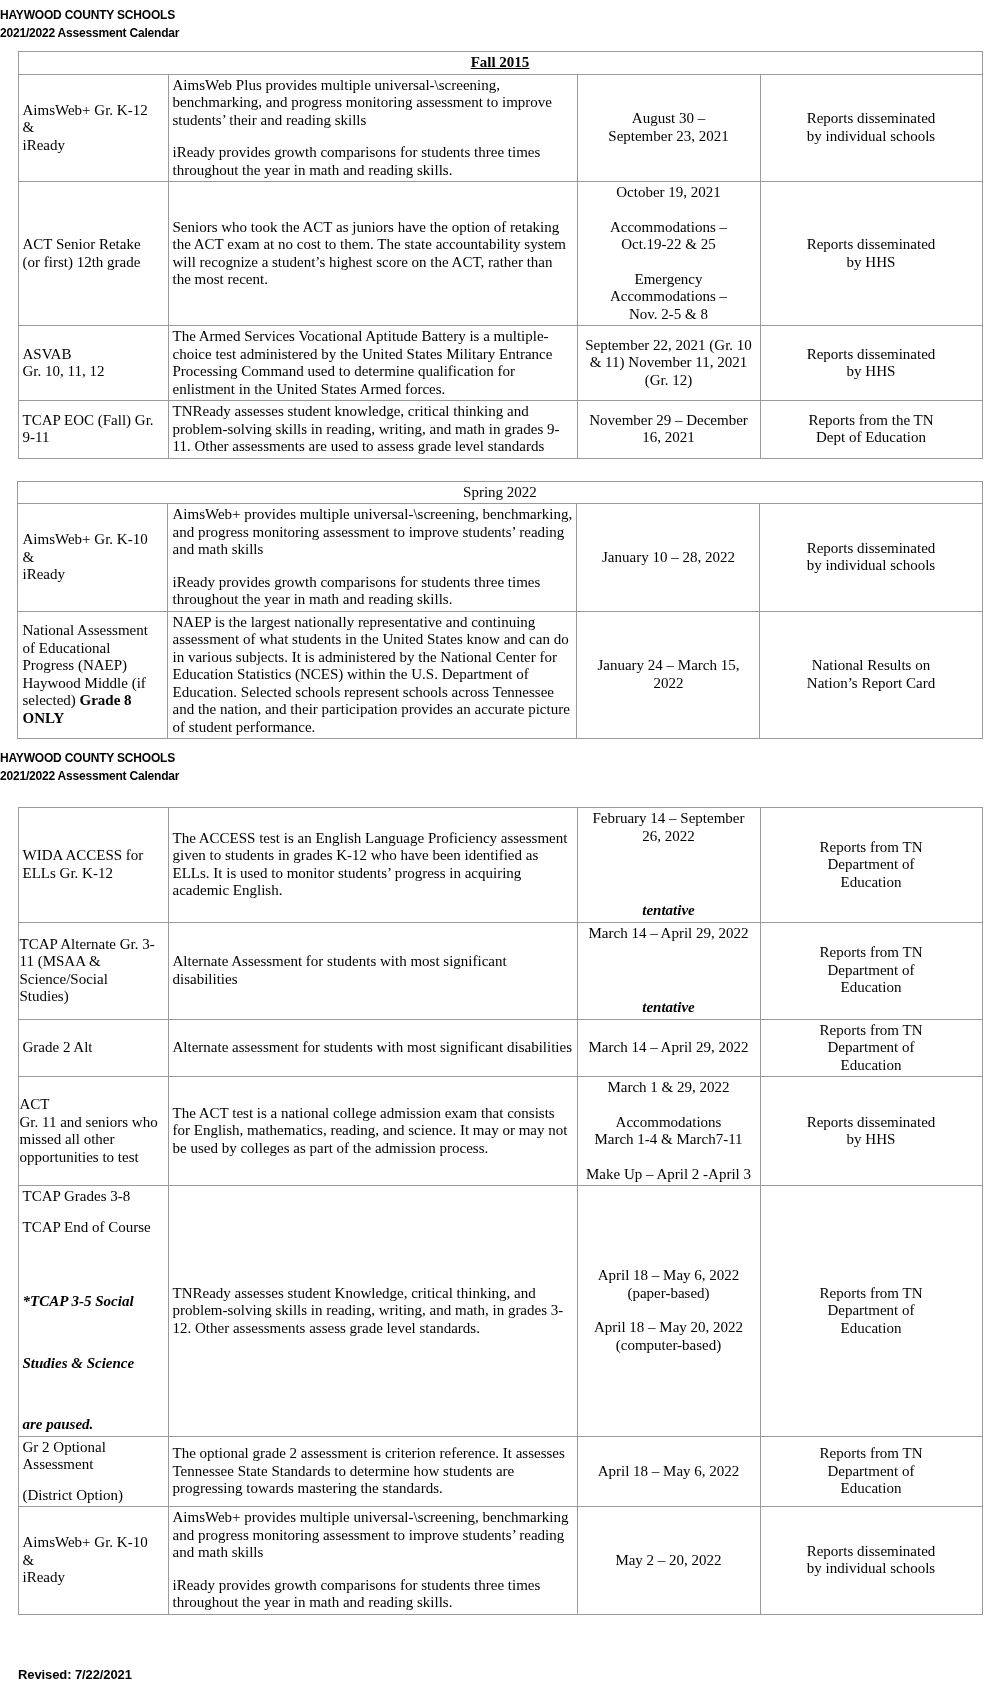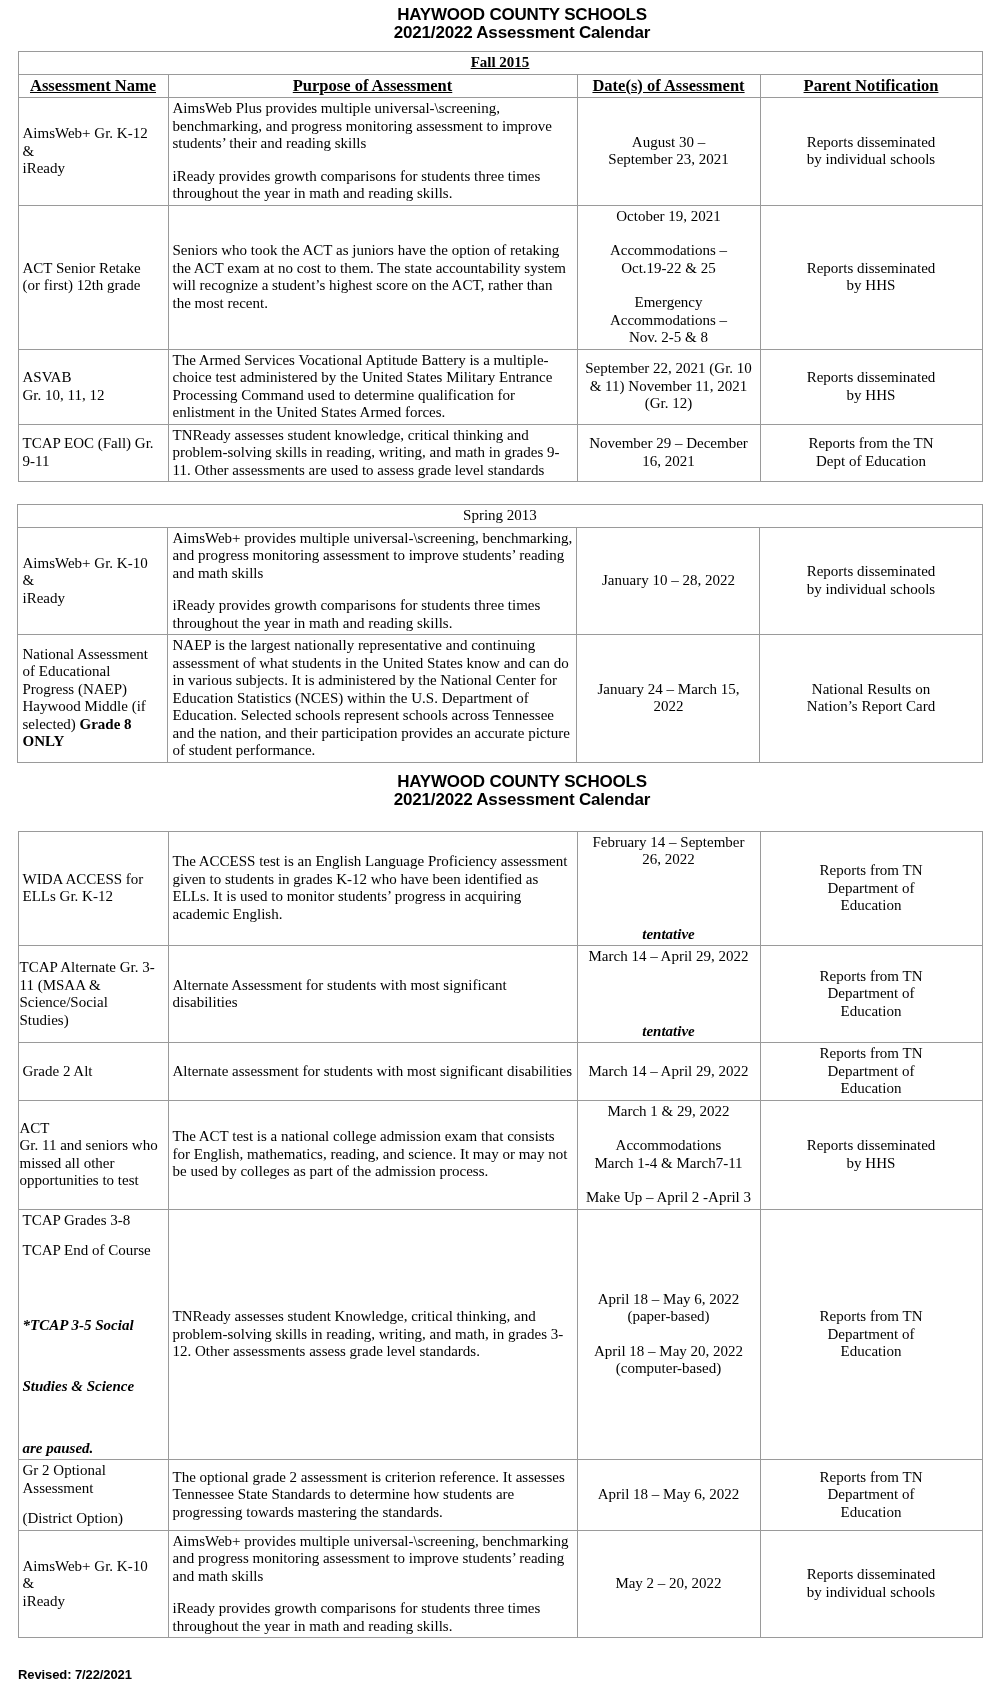--- a/index.html
+++ b/index.html
@@ -17,27 +17,26 @@
   }
   .page {
     width: 1000px;
     height: 1700px;
     position: relative;
     box-sizing: border-box;
   }
 
   
   .doc-head {
-    text-align: center;
+    text-align: left;
     font-family: "Liberation Sans", sans-serif;
     font-weight: bold;
-    font-size: 17px;
+    font-size: 12px;
     line-height: 18px;
     letter-spacing: -0.2px;
-    margin-left: 44px;
   }
   .doc-head .line2 { display: block; }
 
   
   .cal-table {
     border-collapse: collapse;
     table-layout: fixed;
     width: 964px;
     margin: 0 auto;
     border: 1px solid #9a9a9a;
@@ -127,26 +126,20 @@
     <colgroup>
         <col class="c-name">
         <col class="c-purp">
         <col class="c-date">
         <col class="c-parent">
       </colgroup>
     <tbody>
       <tr>
         <td class="season-cell" colspan="4"><span>Fall 2015</span></td>
       </tr>
-      <tr class="hdr">
-        <td><span>Assessment Name</span></td>
-        <td><span>Purpose of Assessment</span></td>
-        <td><span>Date(s) of Assessment</span></td>
-        <td><span>Parent Notification</span></td>
-      </tr>
 
       <tr>
         <td class="cell-name">
           <div>AimsWeb+ Gr. K-12</div>
           <div>&amp;</div>
           <div>iReady</div>
         </td>
         <td class="cell-purp c-just">
           <p class="para">AimsWeb Plus provides multiple universal-\screening, benchmarking, and progress monitoring assessment to improve students’ their and reading skills</p>
           <p class="para" style="text-align:left">iReady provides growth comparisons for students three times throughout the year in math and reading skills.</p>
@@ -225,21 +218,21 @@
 
   <table class="cal-table">
     <colgroup>
         <col class="c-name">
         <col class="c-purp">
         <col class="c-date">
         <col class="c-parent">
       </colgroup>
     <tbody>
       <tr>
-        <td class="season-cell season-plain" colspan="4"><span>Spring 2013</span></td>
+        <td class="season-cell season-plain" colspan="4"><span>Spring 2022</span></td>
       </tr>
 
       <tr>
         <td class="cell-name">
           <div>AimsWeb+ Gr. K-10</div>
           <div>&amp;</div>
           <div>iReady</div>
         </td>
         <td class="cell-purp">
           <p class="para">AimsWeb+ provides multiple universal-\screening, benchmarking, and progress monitoring assessment to improve students’ reading and math skills</p>

